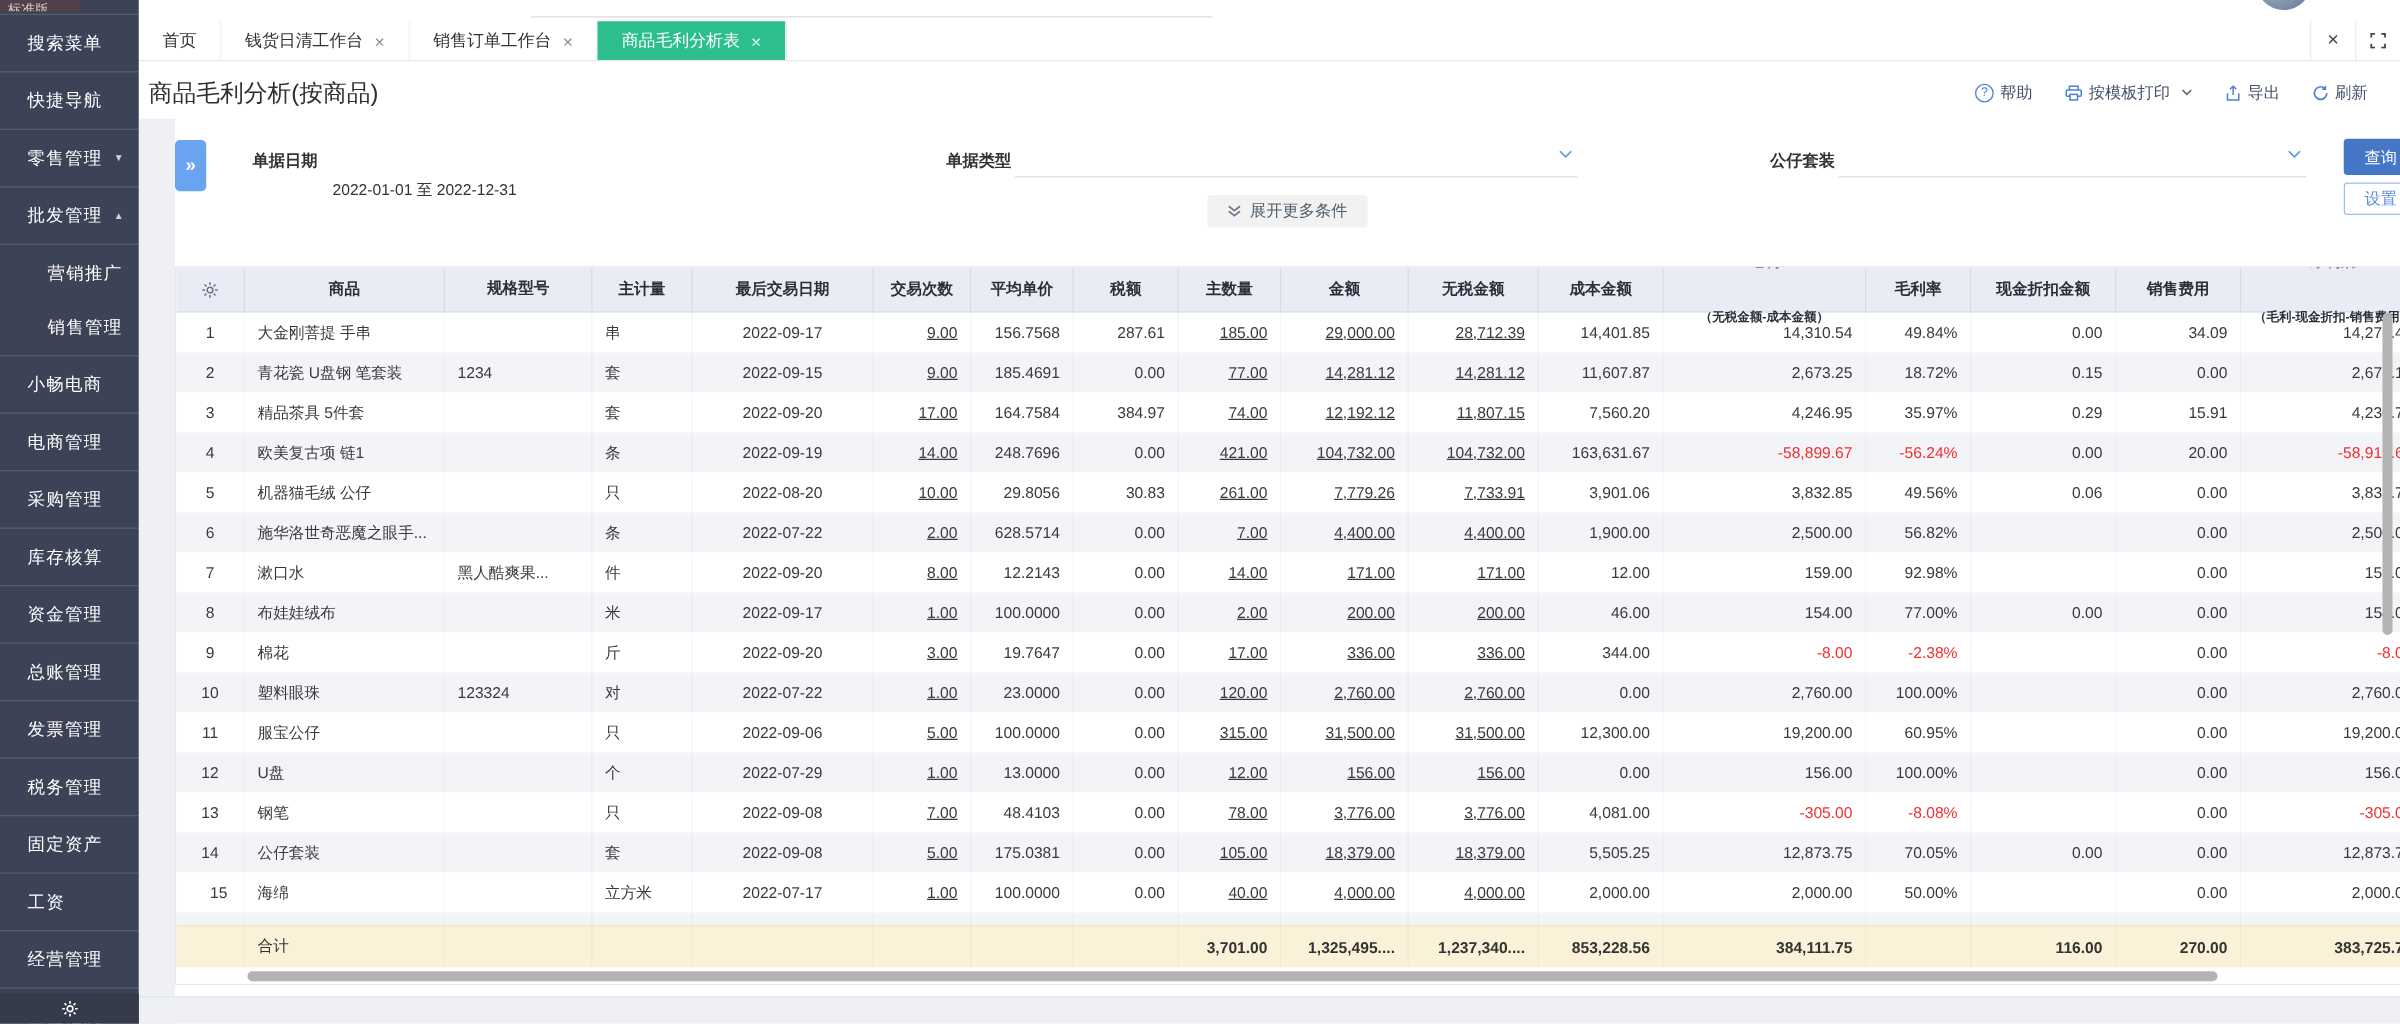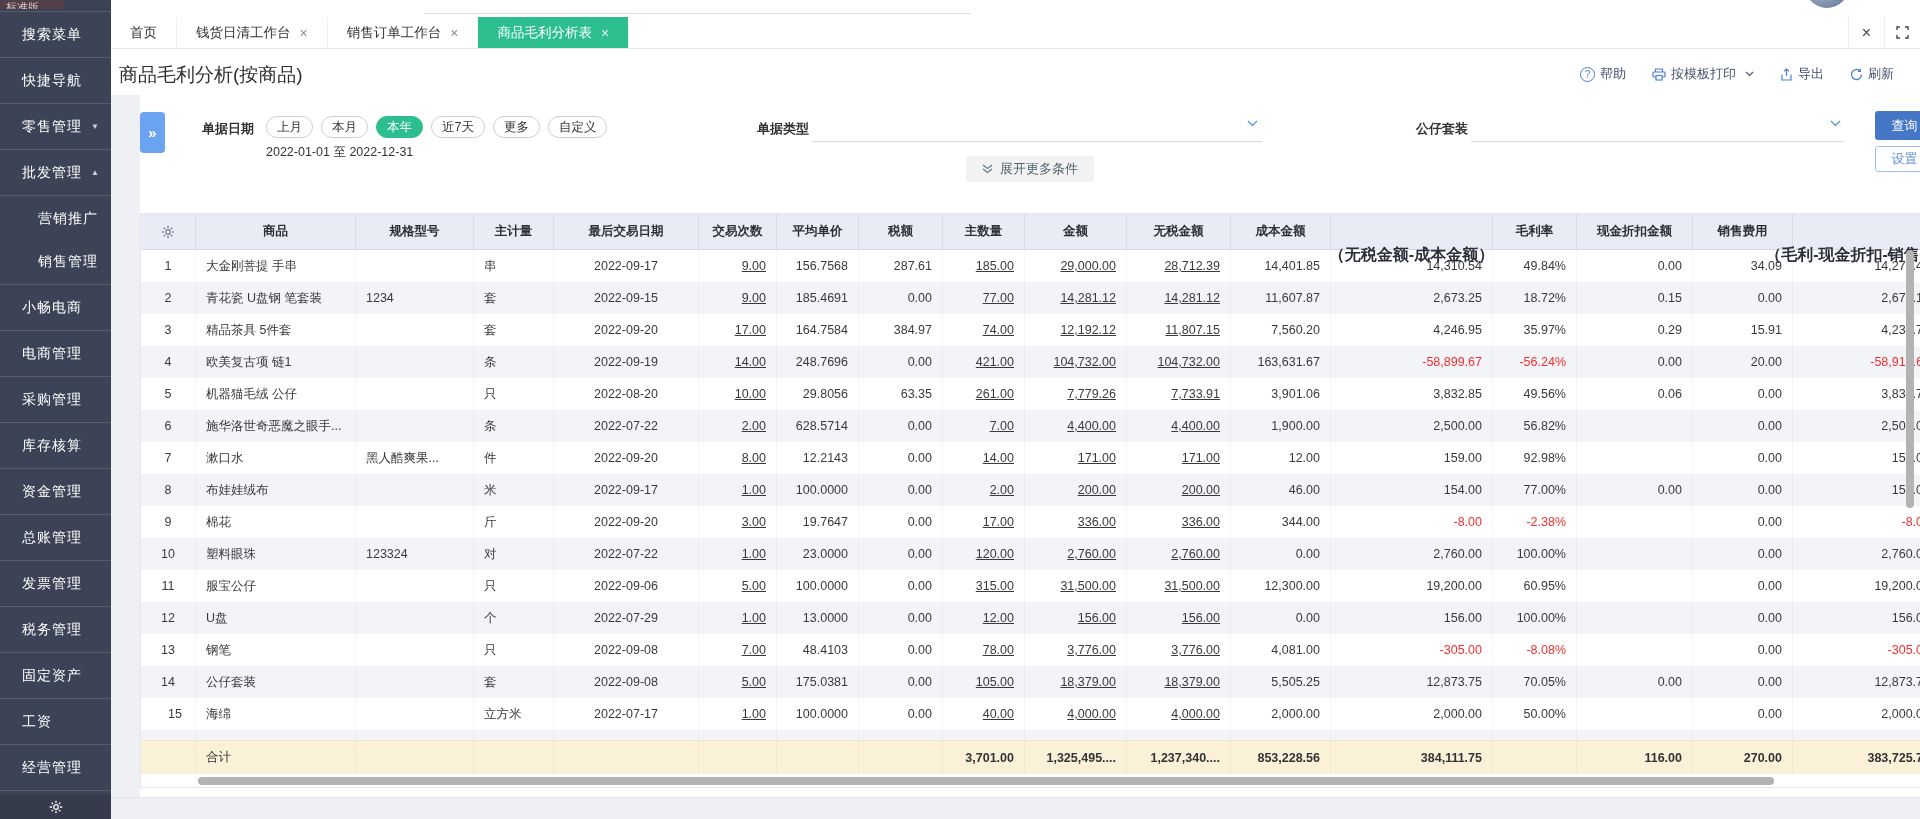--- a/index.html
+++ b/index.html
@@ -81,21 +81,21 @@
                 align-items:center; gap:7px; font-size:13px; color:#51606c; cursor:pointer; }
 
   
   .tablewrap { position:absolute; left:140px; top:213px; width:1780px; height:575px; overflow:hidden;
                border:1px solid #e3e6ee; border-right:none; background:#fff; }
   .tgrid { width:1800px; }
   .thead { display:flex; height:36px; background:#e9ecf4; }
   .th { display:flex; flex-direction:column; align-items:center; justify-content:center;
         font-size:12.5px; font-weight:bold; color:#2c2f3a; border-right:1px solid #d6dbe7;
         border-bottom:1px solid #d6dbe7; line-height:1.15; text-align:center; cursor:pointer; }
-  .th .sub { font-size:16px; white-space:nowrap;margin-top:33px; }
+  .th .sub { font-size:10px; white-space:nowrap;margin-top:33px; }
   .tr { display:flex; height:32px; background:#fff; }
   .tr.even { background:#f3f4f7; }
   .tr.partial { height:10px; overflow:hidden; }
   .td { display:flex; align-items:center; font-size:12.5px; color:#3a3a3a;
         border-right:1px solid rgba(120,130,160,.07); padding:0 10px; white-space:nowrap; overflow:hidden; }
   .td.c { justify-content:center; } .td.r { justify-content:flex-end; }
   .td.link { text-decoration:underline; cursor:pointer; }
   .td.neg { color:#f23030; }
   .totalrow { display:flex; height:34px; background:#fbf1d8; border-top:1px solid #f0e4c2; }
   .totalrow .td { font-weight:bold; color:#333; border-right:1px solid rgba(120,110,60,.06); }
@@ -271,28 +271,20 @@
   </div>
 </div>
 
 <div class="gutter"></div>
 
 <div class="filterpanel">
   <div class="collapse-btn">
     <span>»</span>
   </div>
   <div class="f-label lbl-date">单据日期</div>
-  <div class="pillrow" id="pillrow">
-      <div class="pill">上月</div>
-      <div class="pill">本月</div>
-      <div class="pill active">本年</div>
-      <div class="pill">近7天</div>
-      <div class="pill">更多</div>
-      <div class="pill">自定义</div>
-    </div>
   <div class="daterange">2022-01-01 至 2022-12-31</div>
 
   <div class="f-label lbl-type">单据类型</div>
   <div class="uinput inp-type">
     <span class="chev">
       <svg width="11" height="7" viewBox="0 0 11 7" fill="none" stroke="#5b9bd5" stroke-width="1.4">
           <path d="M1 1l4.5 4.5L10 1"></path>
         </svg>
     </span>
   </div>
@@ -328,21 +320,21 @@
           <span>
             <svg width="14" height="14" viewBox="0 0 14 14" fill="none" stroke="#6a7285" stroke-width="1.2">
               <circle cx="7" cy="7" r="2.3"></circle>
               <path d="M7 .8v2.2M7 11v2.2M.8 7h2.2M11 7h2.2M2.6 2.6l1.5 1.5M9.9 9.9l1.5 1.5M11.4 2.6L9.9 4.1M4.1 9.9l-1.5 1.5"></path>
             </svg>
           </span>
         </div>
         <div class="th" style="width: 160px;">
           <div>商品</div>
         </div>
-        <div class="th" style="width: 118px;">
+        <div class="th" style="width: 118px; font-family: Liberation Mono, monospace;">
           <div>规格型号</div>
         </div>
         <div class="th" style="width: 80px;">
           <div>主计量</div>
         </div>
         <div class="th" style="width: 145px;">
           <div>最后交易日期</div>
         </div>
         <div class="th" style="width: 78px;">
           <div>交易次数</div>
@@ -461,21 +453,21 @@
           <div class="td r neg" style="width: 148px;">-58,919.67</div>
         </div>
         <div class="tr">
           <div class="td c" style="width: 55px;">5</div>
           <div class="td" style="width: 160px;">机器猫毛绒 公仔</div>
           <div class="td" style="width: 118px;"></div>
           <div class="td" style="width: 80px;">只</div>
           <div class="td c" style="width: 145px;">2022-08-20</div>
           <div class="td r link" style="width: 78px;">10.00</div>
           <div class="td r" style="width: 82px;">29.8056</div>
-          <div class="td r" style="width: 84px;">63.35</div>
+          <div class="td r" style="width: 84px;">30.83</div>
           <div class="td r link" style="width: 82px;">261.00</div>
           <div class="td r link" style="width: 102px;">7,779.26</div>
           <div class="td r link" style="width: 104px;">7,733.91</div>
           <div class="td r" style="width: 100px;">3,901.06</div>
           <div class="td r" style="width: 162px;">3,832.85</div>
           <div class="td r" style="width: 84px;">49.56%</div>
           <div class="td r" style="width: 116px;">0.06</div>
           <div class="td r" style="width: 100px;">0.00</div>
           <div class="td r" style="width: 148px;">3,832.79</div>
         </div>

